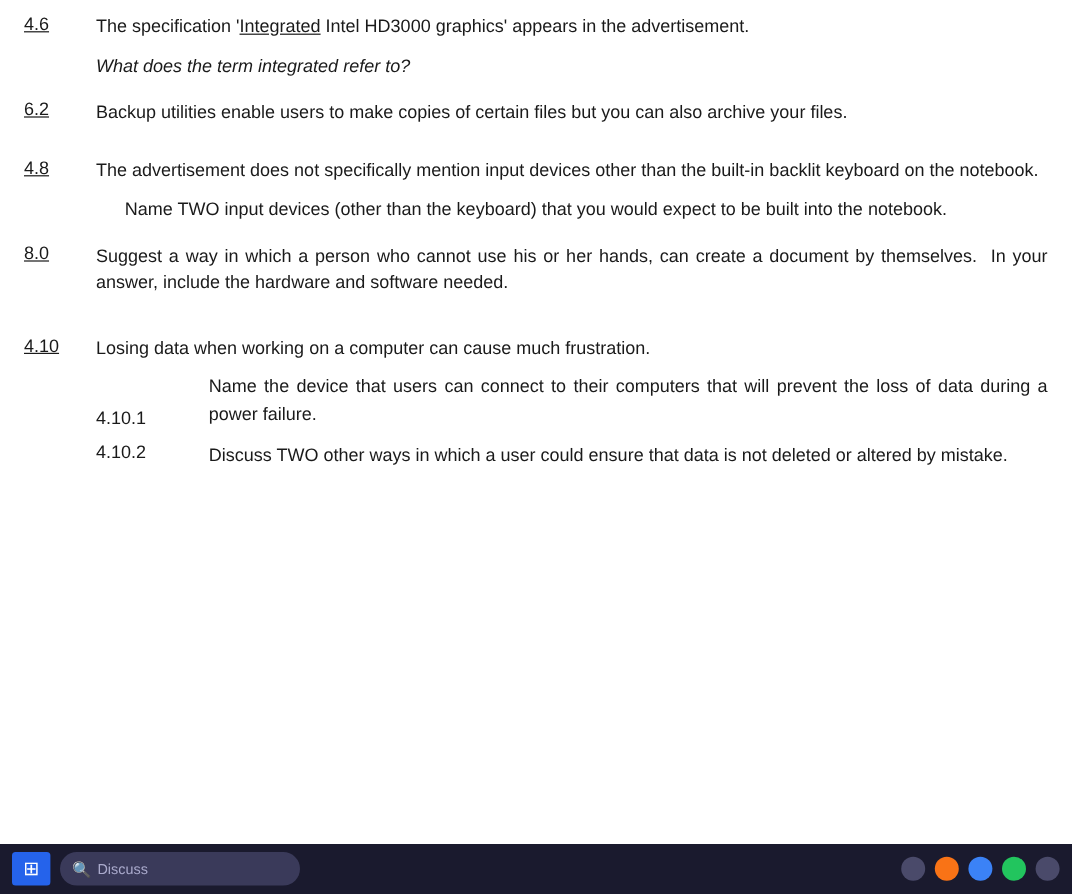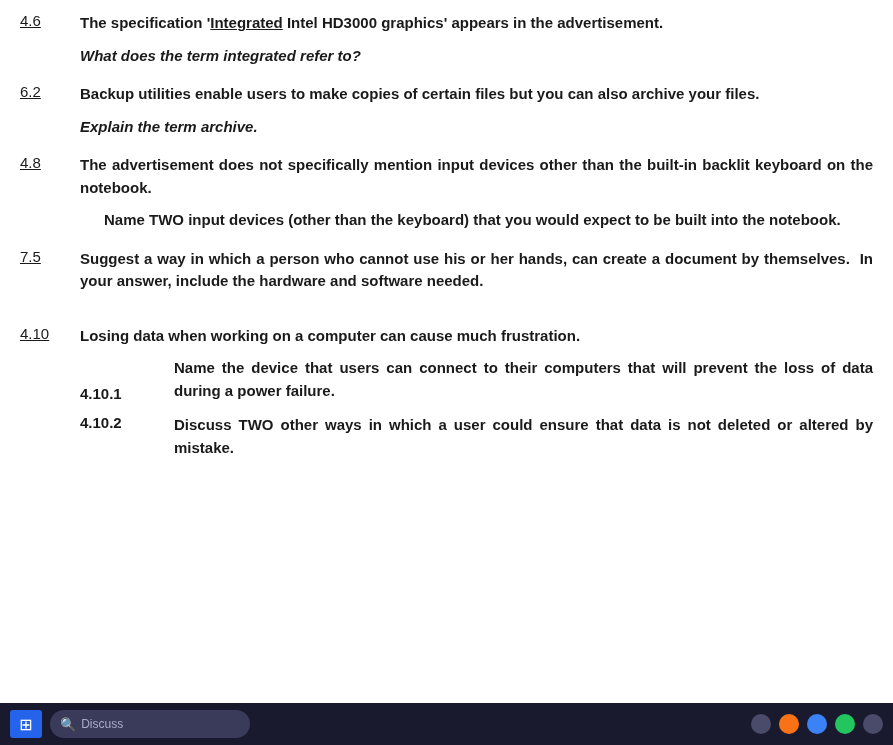--- a/index.html
+++ b/index.html
@@ -30,21 +30,20 @@
     .question-number {
       min-width: 60px;
       font-size: 15px;
       padding-top: 0px;
       flex-shrink: 0;
       text-decoration: underline;
     }
 
     .question-content {
       flex: 1;
-      font-weight: bold;
     }
 
     .question-text {
       text-align: justify;
       line-height: 1.5;
       margin-bottom: 10px;
     }
 
     .sub-question {
       text-align: justify;
@@ -164,40 +163,37 @@
       </div>
     </div>
   </div>
 
   <div class="question-block">
     <div class="question-number">6.2</div>
     <div class="question-content">
       <div class="question-text">
         Backup utilities enable users to make copies of certain files but you can also archive your files.
       </div>
-      <div class="sub-question">
-        Explain the term <span class="italic">archive</span>.
-      </div>
     </div>
   </div>
 
   <div class="question-block">
     <div class="question-number">4.8</div>
     <div class="question-content">
       <div class="question-text">
         The advertisement does not specifically mention input devices other than the built-in backlit keyboard on the notebook.
       </div>
       <div class="sub-question-normal">
         Name TWO input devices (other than the keyboard) that you would expect to be built into the notebook.
       </div>
     </div>
   </div>
 
   <div class="question-block">
-    <div class="question-number">7.5</div>
+    <div class="question-number">8.0</div>
     <div class="question-content">
       <div class="question-text" style="margin-bottom:16px;">
         Suggest a way in which a person who cannot use his or her hands, can create a document by themselves.&nbsp; In your answer, include the hardware and software needed.
       </div>
     </div>
   </div>
 
   <div class="question-block">
     <div class="question-number">4.10</div>
     <div class="question-content">

